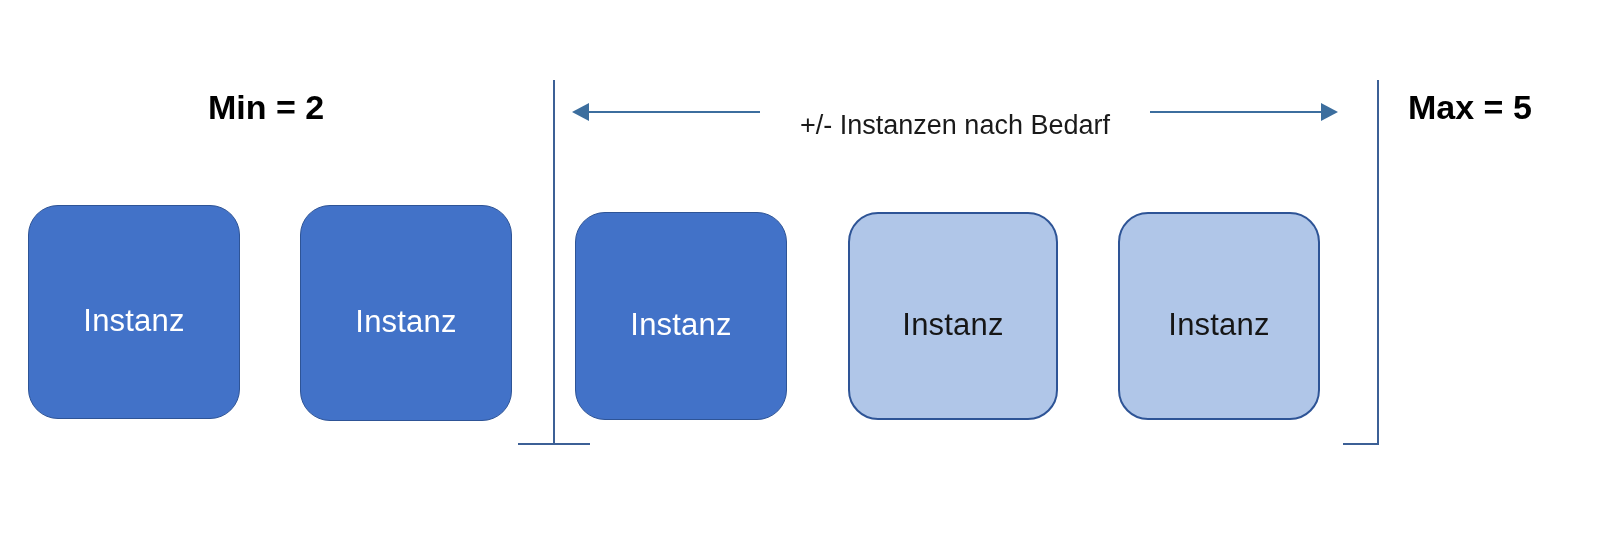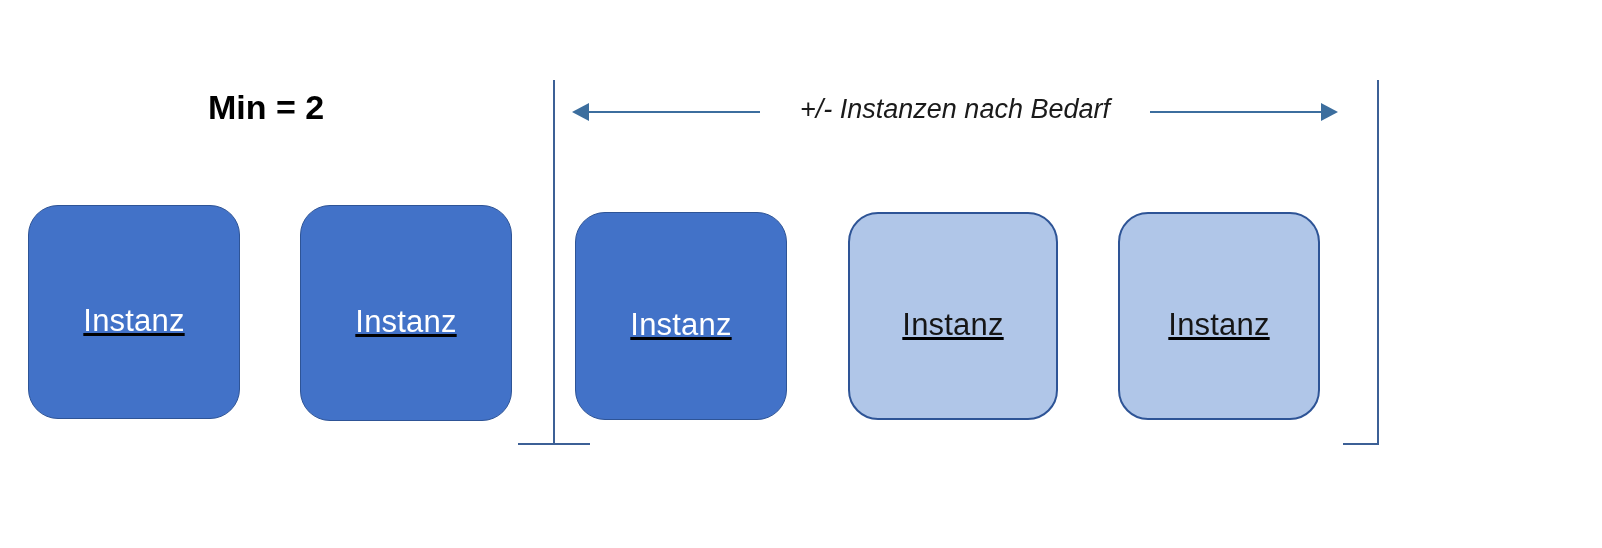--- a/index.html
+++ b/index.html
@@ -21,21 +21,20 @@
   }
 
   
   .instance-box {
     position: absolute;
     box-sizing: border-box;
     border-radius: 30px;
     display: flex;
     align-items: center;
     justify-content: center;
-    text-decoration: underline;
   }
   .instance-box.running {
     background: #4272C8;
     border: 1px solid #2E5496;
   }
   .instance-box.scalable {
     background: #B0C6E8;
     border: 2px solid #2E5496;
   }
   .instance-label {
@@ -110,31 +109,32 @@
     line-height: 1;
   }
 </style>
 </head>
 <body>
 
 <div id="canvas">
 
   <div class="headline" style="left:208px; top:90px;">Min = 2</div>
 
+  <div class="headline" style="left:1408px; top:90px;">Max = 5</div>
 
   <div class="vline" style="left:553px; top:80px; height:364px;"></div>
   <div class="hfoot" style="left:518px; top:443px; width:72px;"></div>
 
   <div class="vline" style="left:1377px; top:80px; height:364px;"></div>
   <div class="hfoot" style="left:1343px; top:443px; width:36px;"></div>
 
   <div class="arrow-head left" style="left:572px; top:103px;"></div>
   <div class="arrow-shaft" style="left:589px; top:111px; width:171px;"></div>
 
-  <div class="arrow-label" style="left:775px; top:96px; width:360px;font-style:italic;">+/- Instanzen nach Bedarf</div>
+  <div class="arrow-label" style="left:775px; top:112px; width:360px;">+/- Instanzen nach Bedarf</div>
 
   <div class="arrow-shaft" style="left:1150px; top:111px; width:171px;"></div>
   <div class="arrow-head right" style="left:1321px; top:103px;"></div>
 
   <div class="instance-box running" style="left:28px; top:205px; width:212px; height:214px;">
     <span class="instance-label">Instanz</span>
   </div>
 
   <div class="instance-box running" style="left:300px; top:205px; width:212px; height:216px;">
     <span class="instance-label">Instanz</span>

